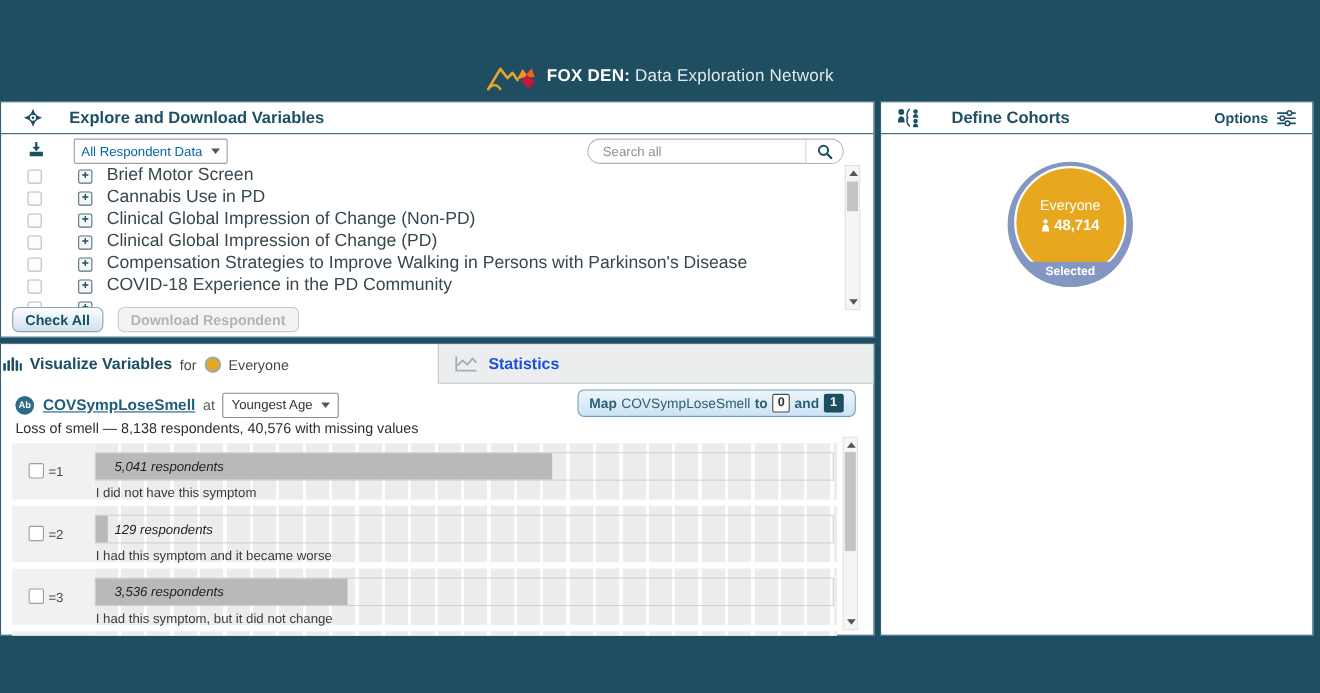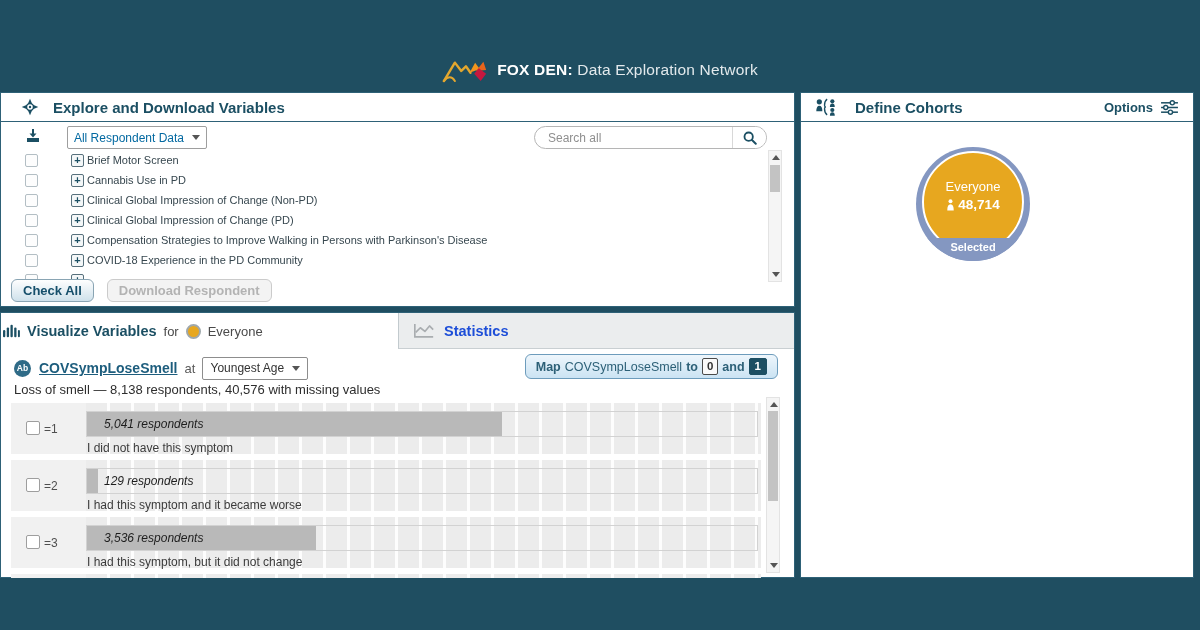--- a/index.html
+++ b/index.html
@@ -9,21 +9,21 @@
 
   
   .brand-bar { position:absolute; top:50px; left:0; right:0; height:40px;
     display:flex; align-items:center; justify-content:center; gap:9px; }
   .brand-title { font-size:15.5px; color:#E2E9EC; letter-spacing:.2px; }
   .brand-title b { color:#FFFFFF; font-weight:bold; }
 
   
   .panel { position:absolute; background:#fff; border:1px solid #2E6177; }
   .panel-header { height:29px; border-bottom:1px solid #2E6177; display:flex; align-items:center;
-    padding:0 14px 0 20px; gap:14px; }
+    padding:0 14px 0 20px; gap:24px; }
   .panel-title { font-size:15px; font-weight:bold; color:#1B4F63; }
 
   
   .panel-explore { left:0; top:92px; width:795px; height:215px; }
   .explore-toolbar { position:absolute; top:33px; left:0; right:0; height:24px; }
   .dl-icon { position:absolute; left:24px; top:2px; }
   .dataset-select { position:absolute; left:66px; top:0; width:140px; height:23px;
     border:1px solid #9E9E9E; border-radius:2px; background:#fff; font-size:12px; color:#0369a1;
     display:flex; align-items:center; justify-content:center; gap:8px; cursor:pointer; }
   .chev { width:0; height:0; border-left:4px solid transparent; border-right:4px solid transparent;
@@ -34,21 +34,21 @@
     font-family:"Liberation Sans", sans-serif; background:transparent; }
   .search-pill input::placeholder { color:#8F8F8F; }
   .search-btn { width:34px; height:100%; border-left:1px solid #D8D8D8; display:flex; align-items:center;
     justify-content:center; cursor:pointer; background:#fff; }
 
   .var-list { position:absolute; top:57px; left:0; width:762px; height:132px; overflow:hidden; }
   .var-row { height:20px; display:flex; align-items:center; padding-left:24px; }
   .cbx { width:13px; height:13px; border:1px solid #B3BEC4; border-radius:2px; background:#FDFDFD; flex:0 0 auto; }
   .plusbox { width:13px; height:13px; border:1px solid #57707C; border-radius:2px; margin-left:33px;
     color:#1B4F63; font-size:11px; font-weight:bold; line-height:11px; text-align:center; background:#F4F7F8; flex:0 0 auto; }
-  .var-label { margin-left:3px; font-size:11px; color:#37474F; white-space:nowrap; }
+  .var-label { margin-left:13px; font-size:16px; color:#37474F; white-space:nowrap; }
 
   .vscroll { position:absolute; width:14px; background:#F5F5F5; border:1px solid #E3E3E3; }
   .vscroll .arr-up, .vscroll .arr-dn { position:absolute; left:3px; width:0; height:0;
     border-left:4px solid transparent; border-right:4px solid transparent; }
   .vscroll .arr-up { top:4px; border-bottom:5px solid #555; }
   .vscroll .arr-dn { bottom:4px; border-top:5px solid #555; }
   .vscroll .thumb { position:absolute; left:1px; right:1px; background:#C3C3C3; }
   .scroll-list { right:12px; top:57px; height:132px; }
   .scroll-chart { right:14px; top:84px; height:176px; }
 

